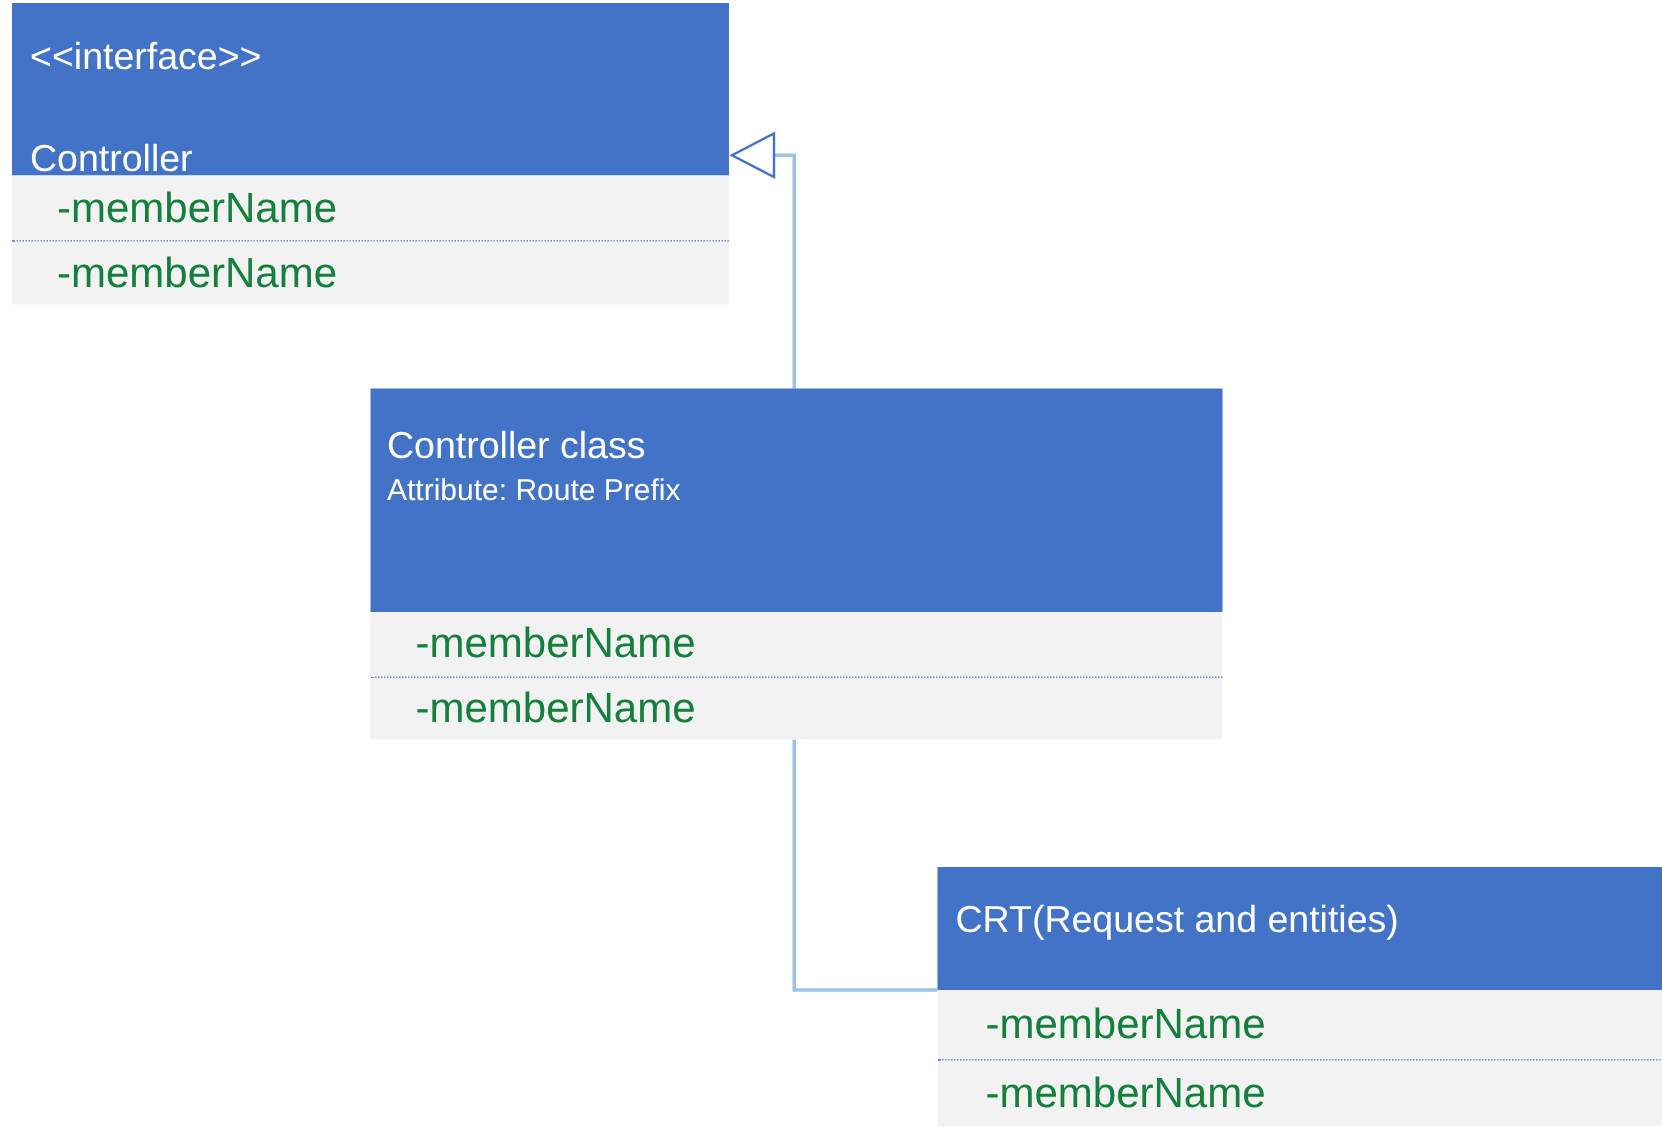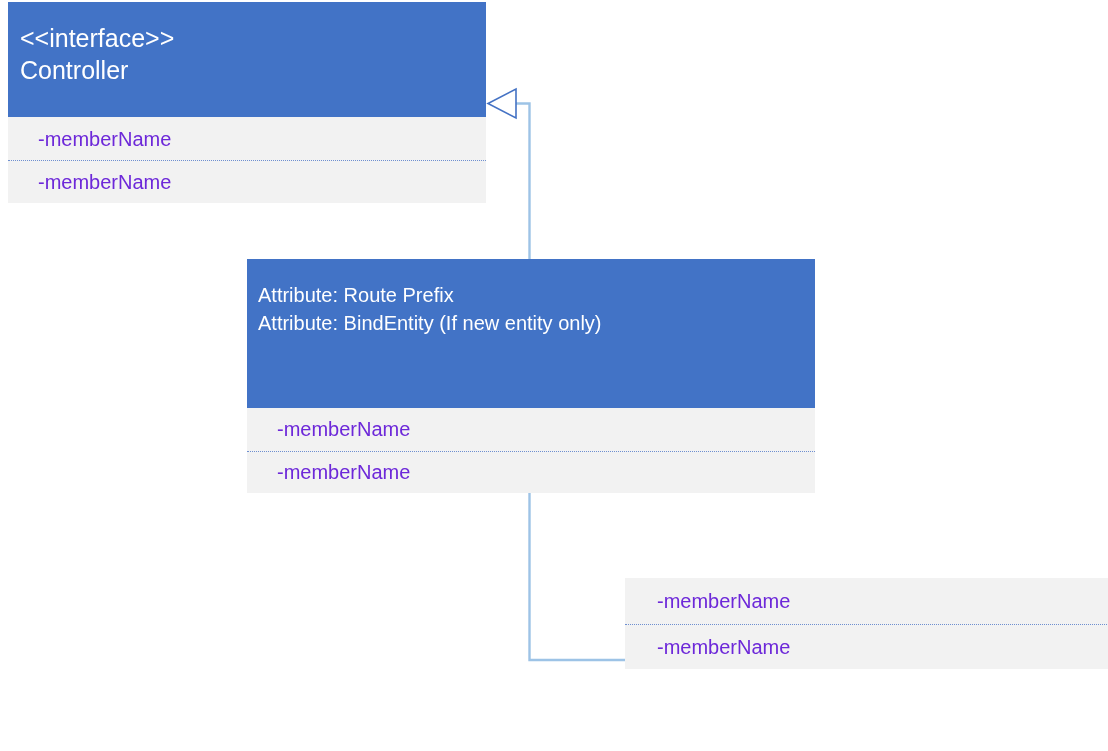--- a/index.html
+++ b/index.html
@@ -57,36 +57,36 @@
     font-size: 20px;
     line-height: 1.42;
     font-weight: normal;
     white-space: nowrap;
   }
   .uml-members {
     background: #F2F2F2;
     box-sizing: border-box;
   }
   .uml-member {
-    color: #6d28d9;
-    font-size: 20px;
+    color: #15803d;
+    font-size: 28px;
     line-height: 1;
     padding-left: 30px;
     display: flex;
     align-items: center;
     box-sizing: border-box;
     white-space: nowrap;
   }
   .uml-member + .uml-member {
     border-top: 1px dotted #6E8FD0;
   }
 
   
   #box-icontroller { left: 8px;  top: 2px;   width: 478px; }
-  #box-icontroller .uml-header  { height: 115px; padding-top: 20px; }
+  #box-icontroller .uml-header  { height: 115px; padding-top: 20px; gap: 36px; }
   #box-icontroller .uml-members { height: 86px; }
   #box-icontroller .uml-member  { height: 43px; }
 
   
   #box-controller { left: 247px; top: 259px; width: 568px; }
   #box-controller .uml-header   { height: 149px; padding-top: 22px; padding-left: 11px; }
   #box-controller .uml-members  { height: 85px; }
   #box-controller .uml-member   { height: 42.5px; }
 
   
@@ -121,32 +121,35 @@
 
     <div class="uml-members">
       <div class="uml-member">-memberName</div>
       <div class="uml-member">-memberName</div>
     </div>
   </div>
 
   <div class="uml-class" id="box-controller">
 
     <div class="uml-header">
+      <div class="uml-title-line">Controller class</div>
       <div class="uml-attr-line">Attribute: Route Prefix</div>
-      <div class="uml-attr-line">Attribute: BindEntity (If new entity only)</div>
     </div>
 
     <div class="uml-members">
       <div class="uml-member">-memberName</div>
       <div class="uml-member">-memberName</div>
     </div>
   </div>
 
   <div class="uml-class" id="box-crt">
 
+    <div class="uml-header centered">
+      <div class="uml-title-line">CRT(Request and entities)</div>
+    </div>
 
     <div class="uml-members">
       <div class="uml-member">-memberName</div>
       <div class="uml-member">-memberName</div>
     </div>
   </div>
 
 </div>
 
 </body></html>

